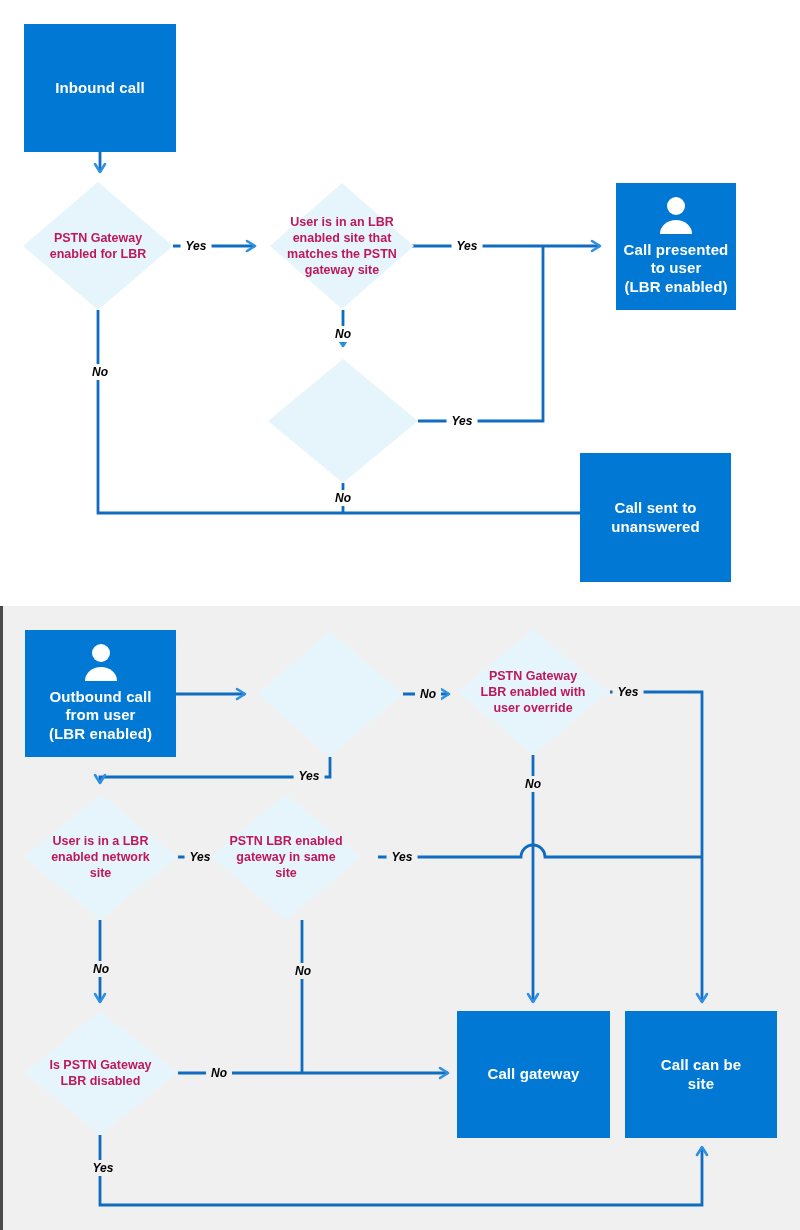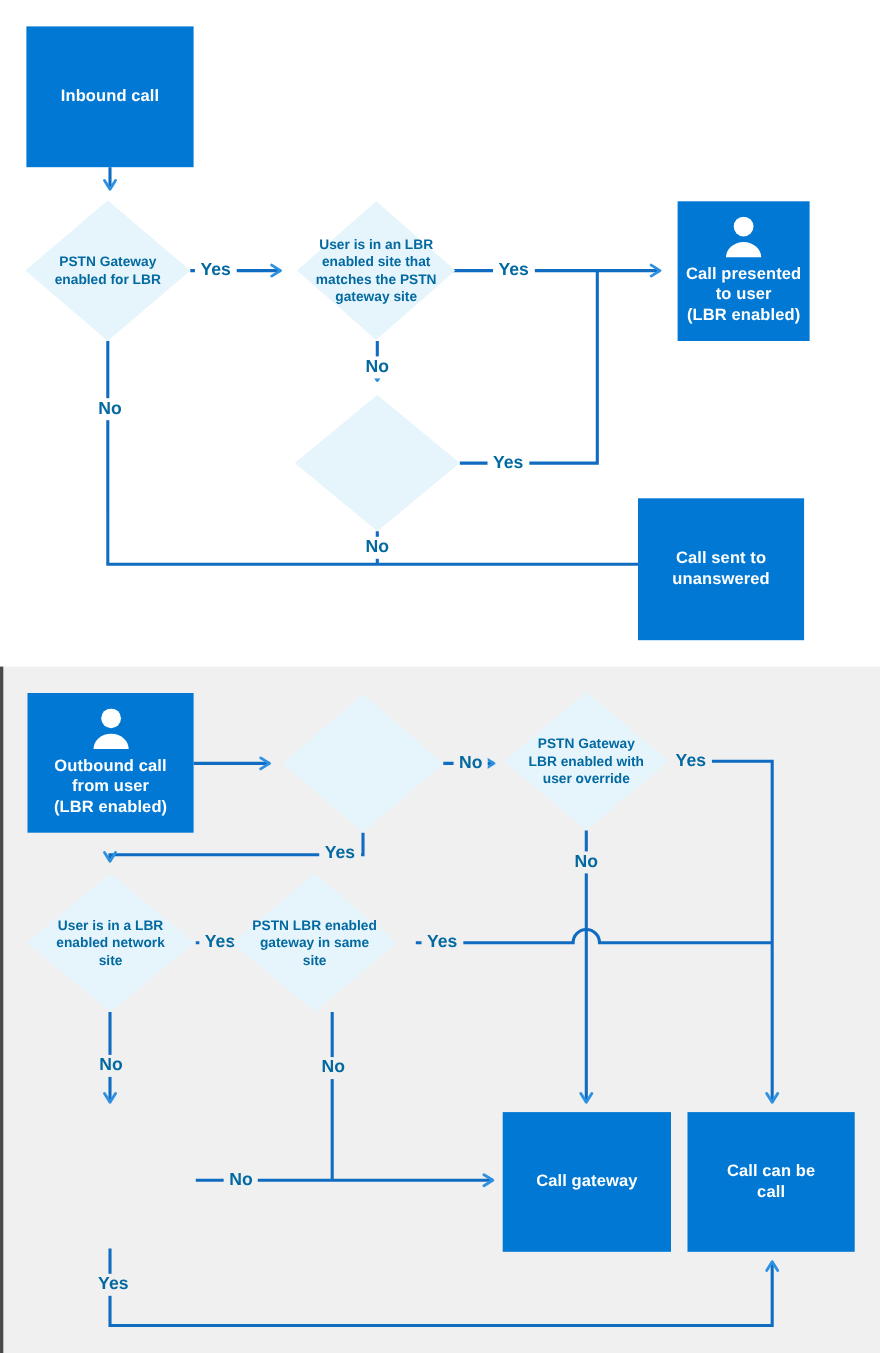--- a/index.html
+++ b/index.html
@@ -24,27 +24,28 @@
   .person{display:block;}
   
   .dnode{position:absolute;}
   .dshape{
     position:absolute;inset:0;background:#e6f5fc;
     clip-path:polygon(50% 0,100% 50%,50% 100%,0 50%);
   }
   .dtext{
     position:absolute;left:50%;top:50%;transform:translate(-50%,-50%);
     width:164px;text-align:center;font-size:12.5px;font-weight:600;
-    color:#0369a1;line-height:1.28;white-space:pre-line;
+    color:#be185d;line-height:1.28;white-space:pre-line;
   }
   
   .lbl{
     position:absolute;transform:translate(-50%,-50%);
-    font-size:16px;font-weight:600;color:#0369a1;line-height:1;
+    font-size:12px;font-weight:600;color:#000000;line-height:1;
     padding:2px 5px;
+    font-style:italic;
   }
   #sec1 .lbl{background:#ffffff;}
   #sec2 .lbl{background:#f0f0f1;}
   .edge-strip{position:absolute;left:0;top:0;width:3px;height:624px;background:#4a4a4a;}
 </style>
 </head>
 <body>
 
 <div id="page">
 
@@ -174,23 +175,28 @@
 site</div>
     </div>
 
     <div class="dnode" style="left:211px;top:188px;width:150px;height:126px">
       <div class="dshape"></div>
       <div class="dtext">PSTN LBR enabled
 gateway in same
 site</div>
     </div>
 
+    <div class="dnode" style="left:24px;top:405px;width:153px;height:124px">
+      <div class="dshape"></div>
+      <div class="dtext">Is PSTN Gateway
+LBR disabled</div>
+    </div>
 
     <div class="bnode" style="left:457px;top:405px;width:153px;height:127px">
       <div class="btext">Call gateway</div>
     </div>
 
     <div class="bnode" style="left:625px;top:405px;width:152px;height:127px">
       <div class="btext">Call can be
-call</div>
+site</div>
     </div>
   </section>
 </div>
 
 </body></html>

